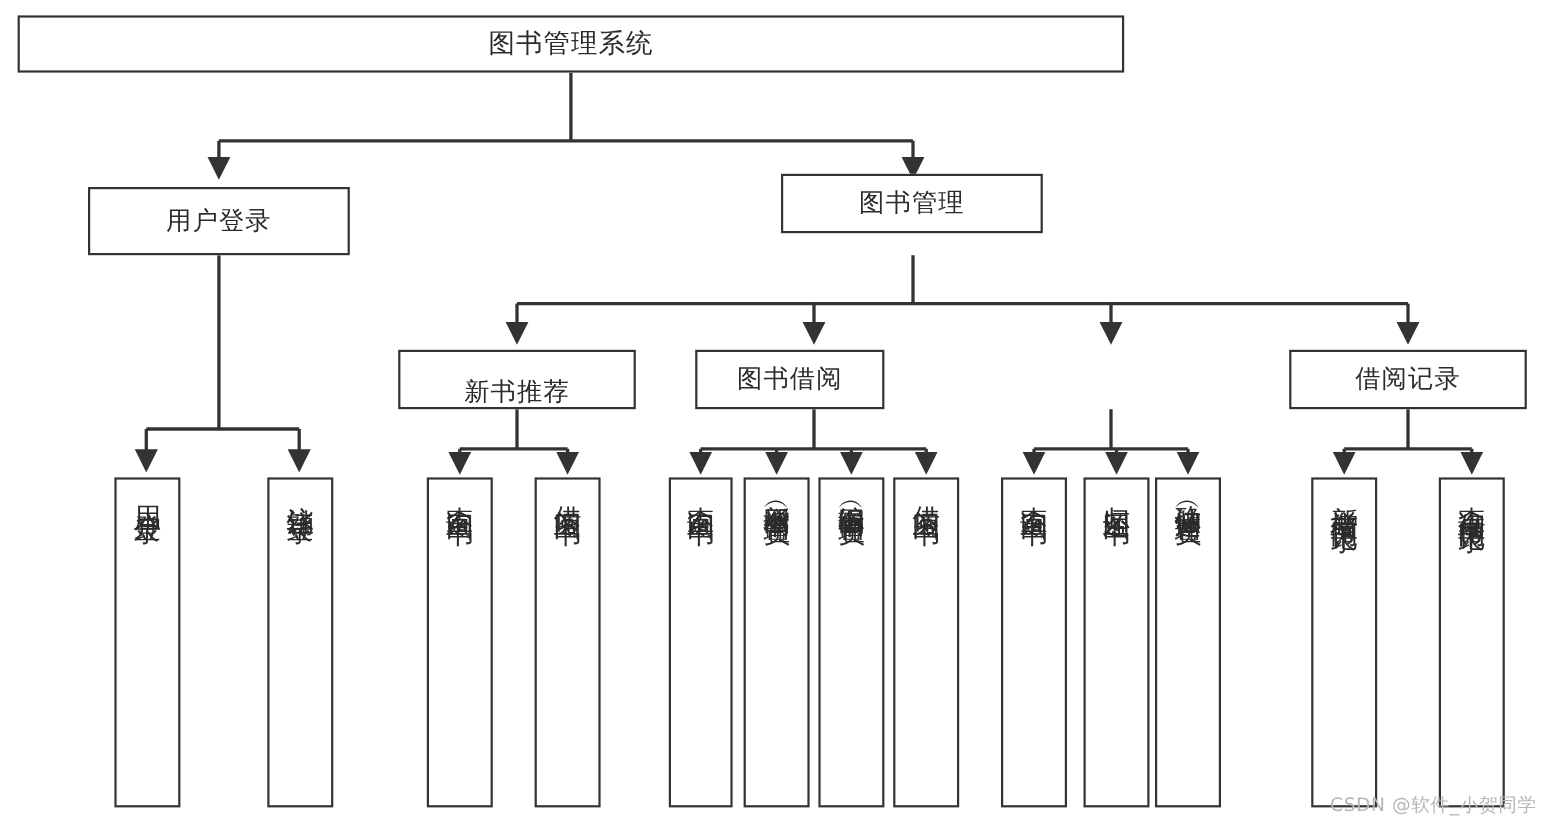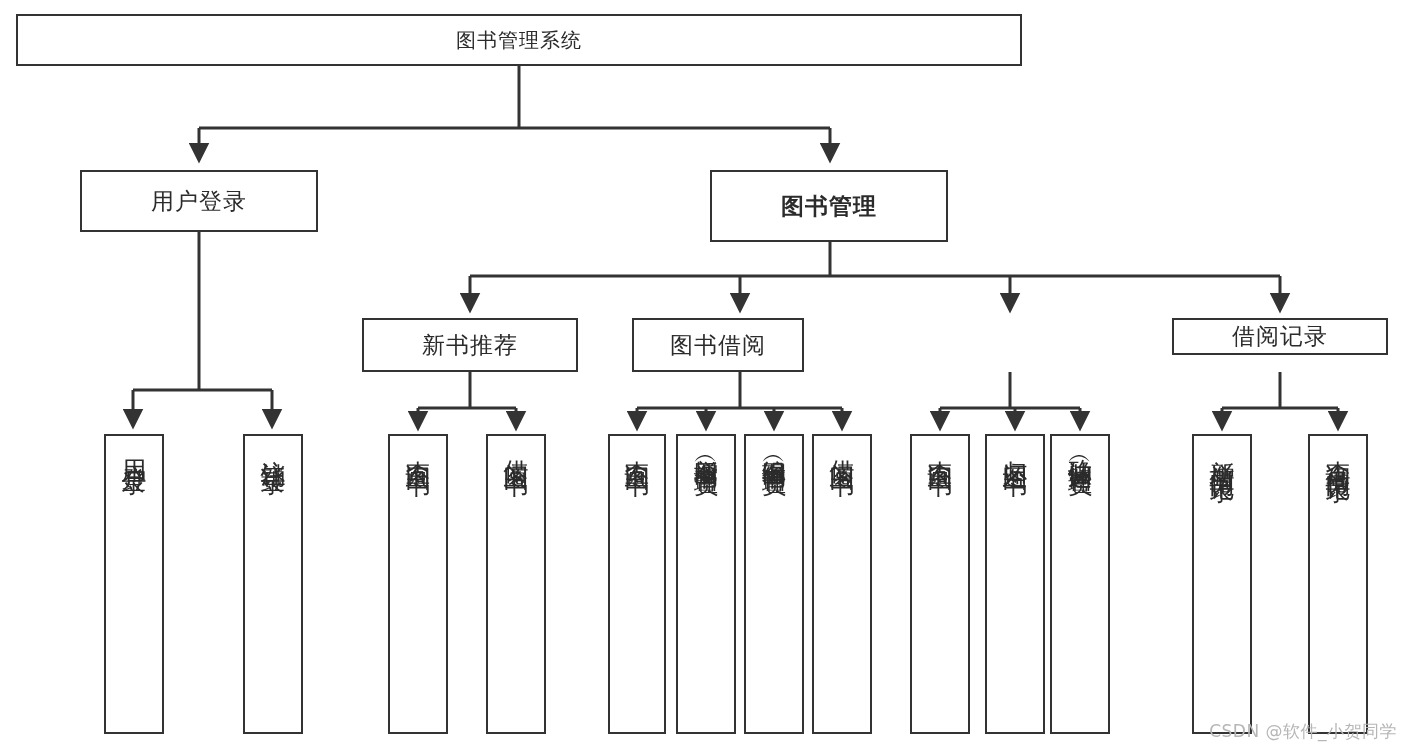--- a/index.html
+++ b/index.html
@@ -41,21 +41,21 @@
     text-align: center;
     line-height: 1.15;
     white-space: nowrap;
   }
   
   .node.horiz .lbl {
     font-size: 23px;
     letter-spacing: 1px;
   }
   .node.root .lbl {
-    font-size: 20px;
+    font-size: 24px;
     letter-spacing: 1px;
   }
   
   .node.vert {
     align-items: flex-start;
     justify-content: center;
     padding-top: 4px;
   }
   .node.vert .lbl {
     writing-mode: vertical-rl;
@@ -137,31 +137,31 @@
     </g>
   </svg>
 
   <div class="node root horiz" style="left:16px; top:14px; width:1006px; height:52px;">
     <span class="lbl">图书管理系统</span>
   </div>
 
   <div class="node horiz" style="left:80px; top:170px; width:238px; height:62px;">
     <span class="lbl">用户登录</span>
   </div>
-  <div class="node horiz" style="left:710px; top:170px; width:238px; height:72px;font-weight:bold;">
+  <div class="node horiz" style="left:710px; top:158px; width:238px; height:54px;">
     <span class="lbl">图书管理</span>
   </div>
 
-  <div class="node horiz" style="left:362px; top:318px; width:216px; height:54px;">
+  <div class="node horiz" style="left:362px; top:318px; width:216px; height:54px;align-items:flex-end;">
     <span class="lbl">新书推荐</span>
   </div>
   <div class="node horiz" style="left:632px; top:318px; width:172px; height:54px;">
     <span class="lbl">图书借阅</span>
   </div>
-  <div class="node horiz" style="left:1172px; top:318px; width:216px; height:37px;">
+  <div class="node horiz" style="left:1172px; top:318px; width:216px; height:54px;">
     <span class="lbl">借阅记录</span>
   </div>
 
   <div class="node vert" style="left:104px; top:434px; width:60px; height:300px;">
     <span class="lbl">用户登录</span>
   </div>
   <div class="node vert" style="left:243px; top:434px; width:60px; height:300px;">
     <span class="lbl">注销登录</span>
   </div>
 

